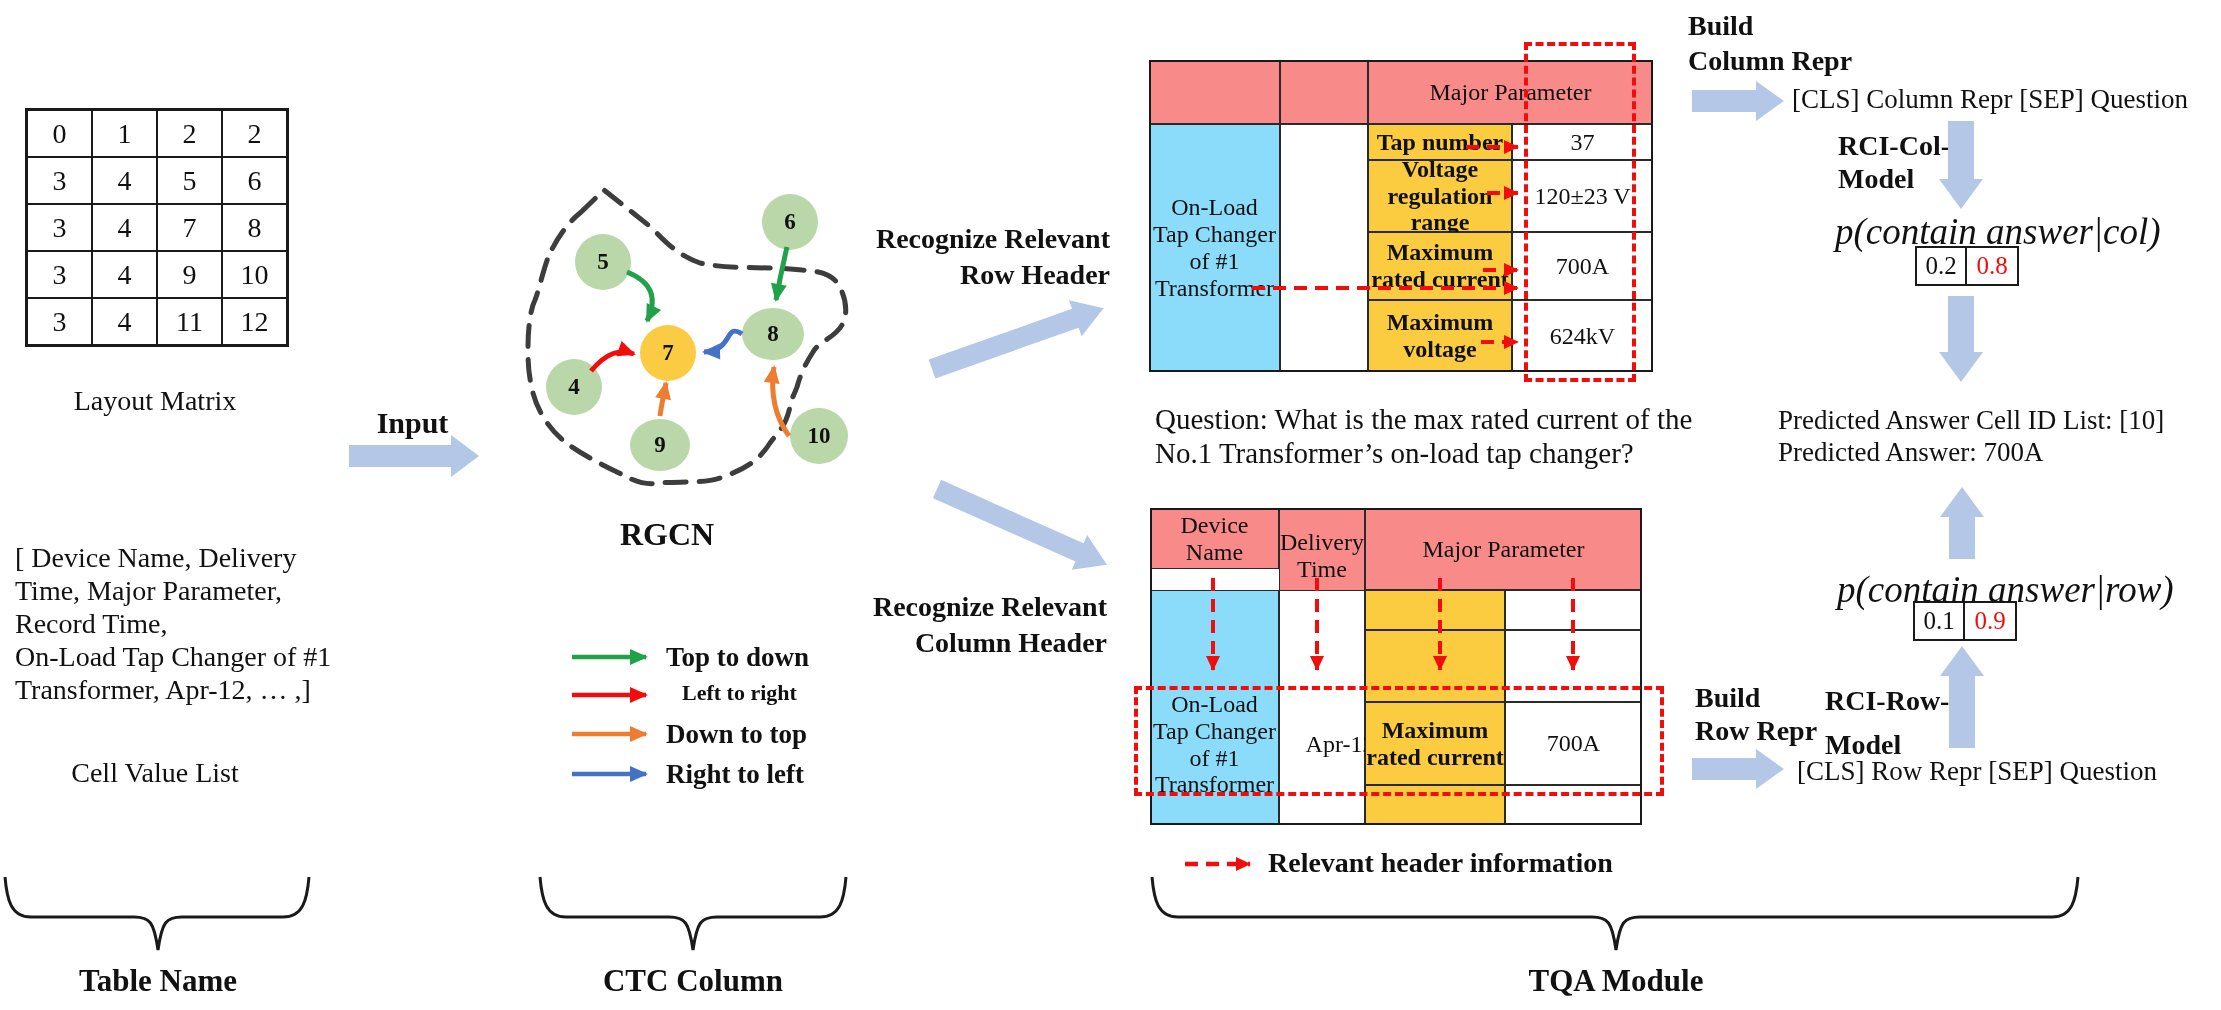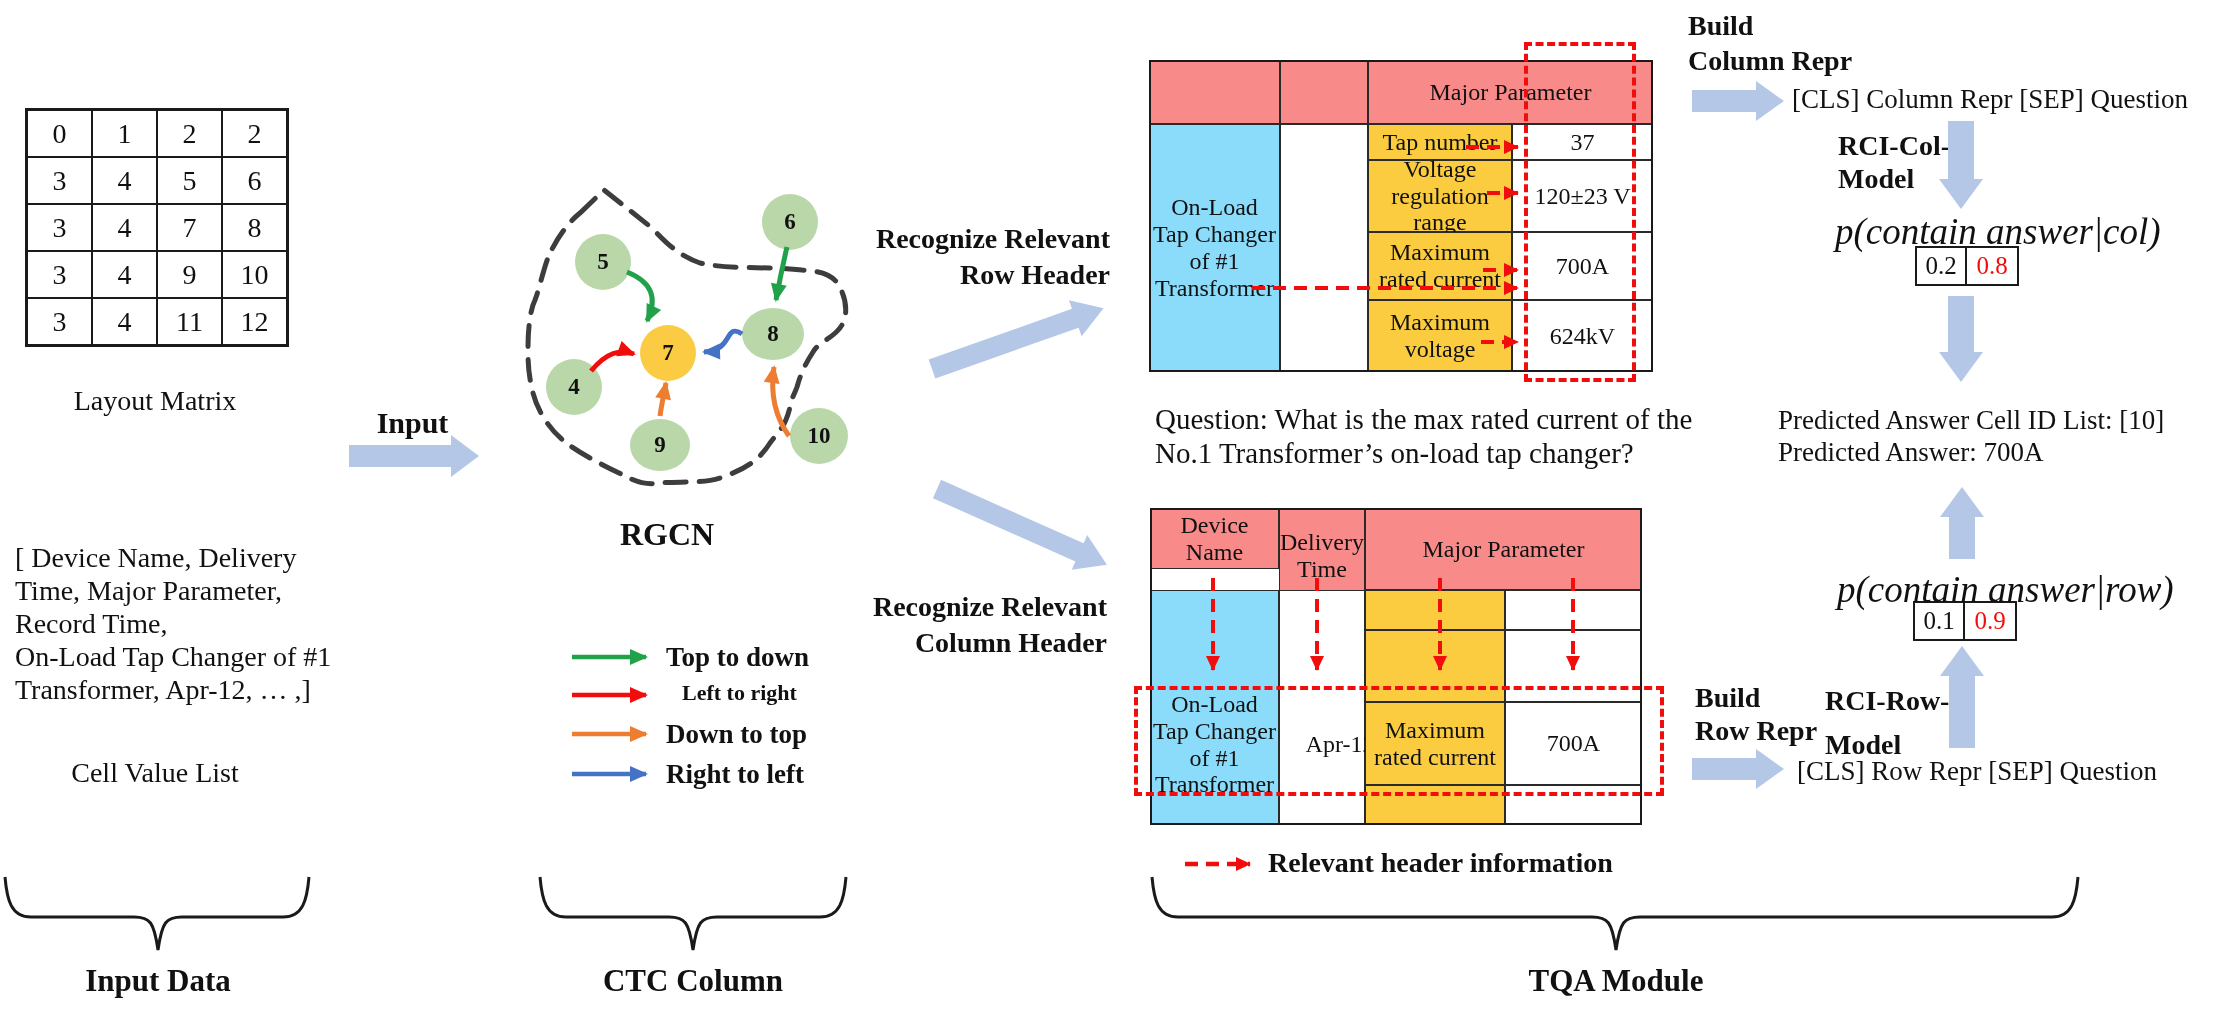--- a/index.html
+++ b/index.html
@@ -21,21 +21,21 @@
         font-weight:bold;font-size:23px;z-index:2;}
   .node-green{background:#b9d7a8;}
   .node-yellow{background:#fbcb43;}
   
   .tcell{position:absolute;border:1px solid #2a2a2a;box-sizing:border-box;
          display:flex;align-items:center;justify-content:center;text-align:center;
          font-size:24px;line-height:1.12;z-index:2;}
   .tframe{position:absolute;border:2px solid #1a1a1a;box-sizing:border-box;z-index:3;pointer-events:none;}
   .pink{background:#f98a8a;}
   .cyan{background:#8adcfa;}
-  .yellow{background:#fbcc3f;}
+  .yellow{background:#fbcc3f;font-weight:bold;}
   .white{background:#ffffff;}
   .dashed-rect{position:absolute;border:4px dashed #f20d0d;box-sizing:border-box;z-index:5;}
   .probbox{position:absolute;display:flex;z-index:2;}
   .probbox span{width:52px;height:40px;border:2px solid #1a1a1a;display:flex;align-items:center;
                 justify-content:center;font-size:25px;box-sizing:border-box;}
   .probbox span + span{border-left:none;color:#f20d0d;}
   .math{font-style:italic;font-size:37px;}
   .lbl{z-index:4;}
 </style>
 </head>
@@ -257,17 +257,17 @@
   <div class="probbox" style="left:1913px;top:601px;">
     <span>0.1</span>
       <span>0.9</span>
   </div>
   <div class="abs bold pre lbl" style="left:1695px;top:681px;width:140px;font-size:28px;line-height:33px;">Build
 Row Repr</div>
   <div class="abs bold pre lbl" style="left:1825px;top:679px;width:150px;font-size:28px;line-height:44px;">RCI-Row-
 Model</div>
   <div class="abs nowrap lbl" style="left:1797px;top:756px;font-size:27px;">[CLS] Row Repr [SEP] Question</div>
 
-  <div class="abs bold center lbl" style="left:58px;top:963px;width:200px;font-size:31px;">Input Data</div>
+  <div class="abs bold center lbl" style="left:58px;top:963px;width:200px;font-size:31px;">Table Name</div>
   <div class="abs bold center lbl" style="left:593px;top:963px;width:200px;font-size:31px;">CTC Column</div>
   <div class="abs bold center lbl" style="left:1516px;top:963px;width:200px;font-size:31px;">TQA Module</div>
 
 </div>
 
 </body></html>

